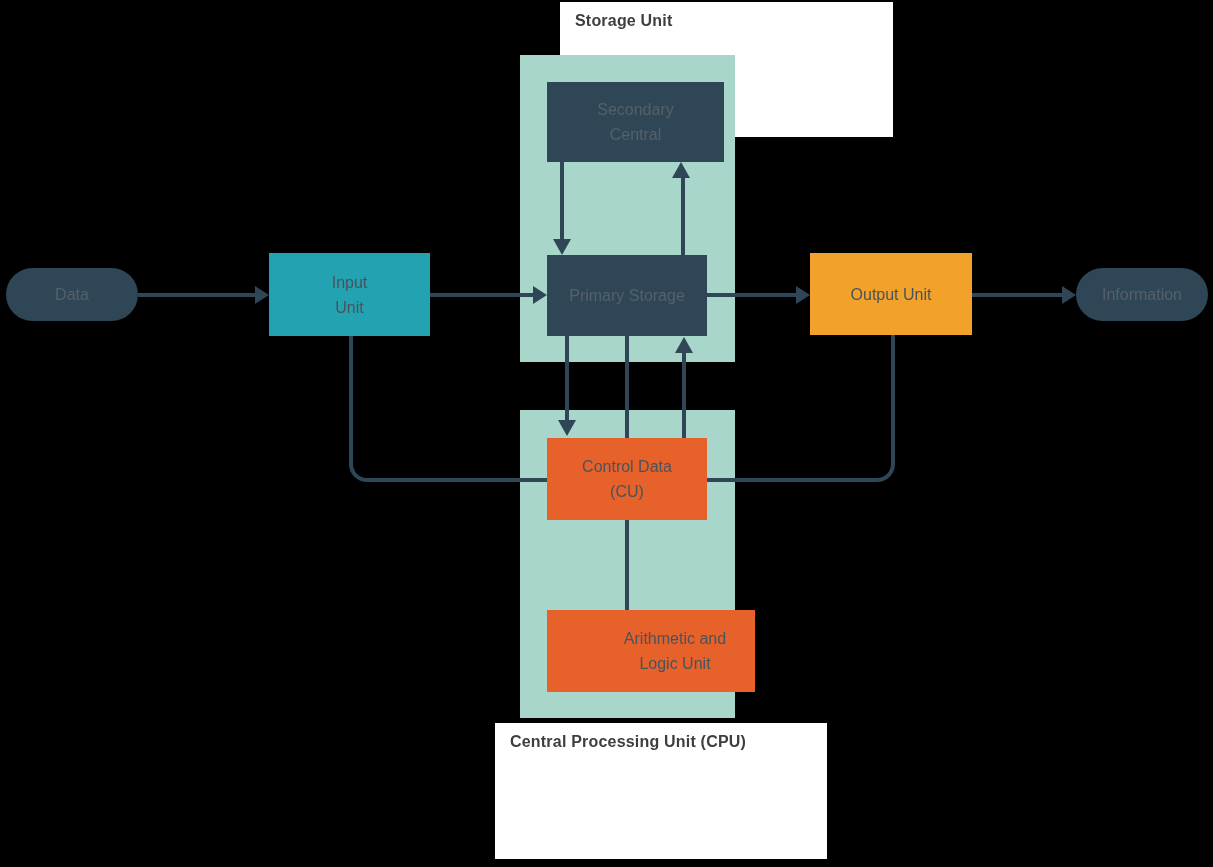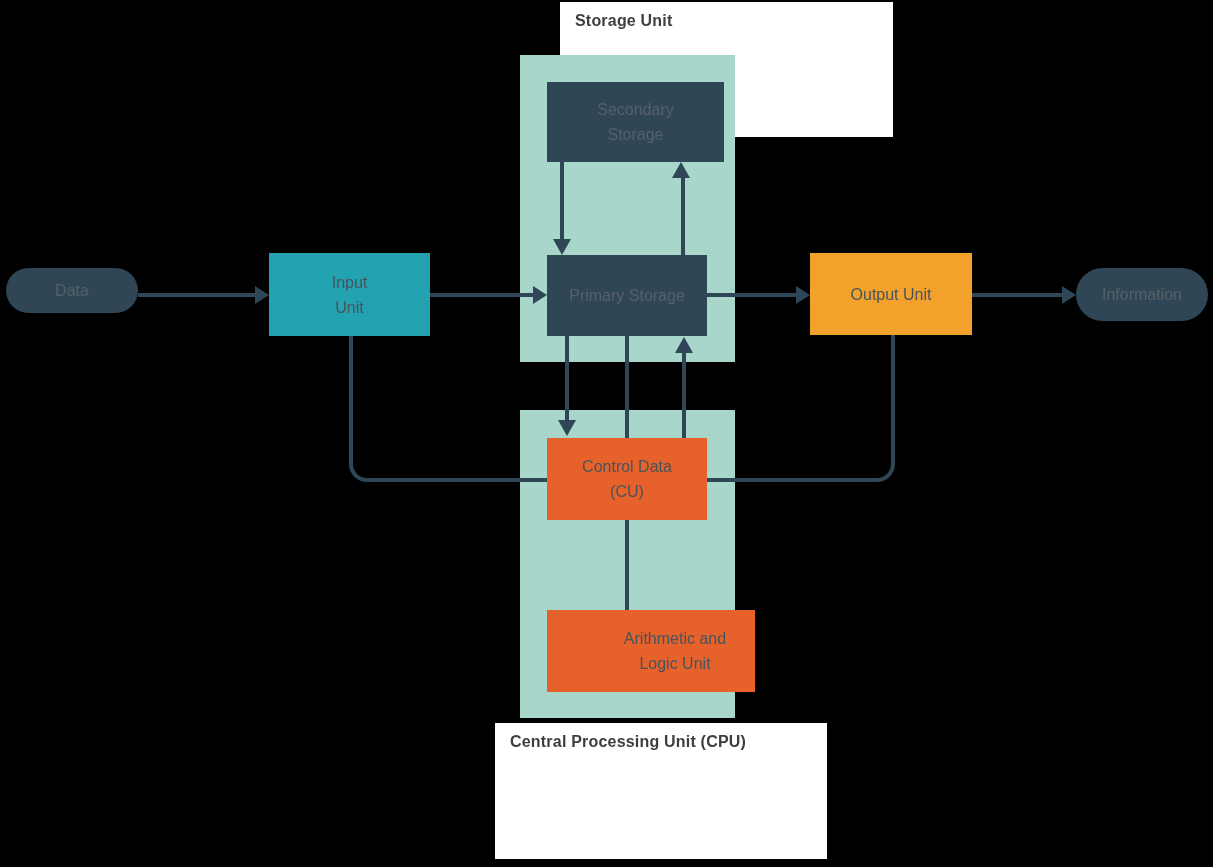--- a/index.html
+++ b/index.html
@@ -112,32 +112,32 @@
 
   <div class="vline" style="left:682px;top:352px;height:86px;"></div>
   <div class="ah ah-up" style="left:675px;top:337px;"></div>
 
   <div class="vline" style="left:625px;top:520px;height:90px;"></div>
 
   <div class="elbow elbow-left" style="left:349px;top:336px;width:196px;height:142px;"></div>
 
   <div class="elbow elbow-right" style="left:707px;top:335px;width:184px;height:143px;"></div>
 
-  <div class="node pill" style="left:6px;top:268px;width:132px;height:45px;">
+  <div class="node pill" style="left:6px;top:268px;width:132px;height:53px;">
     <span>Data</span>
   </div>
 
   <div class="node teal-box" style="left:269px;top:253px;width:161px;height:83px;">
     <span>Input</span>
     <span>Unit</span>
   </div>
 
   <div class="node dark-box" style="left:547px;top:82px;width:177px;height:80px;">
     <span>Secondary</span>
-    <span>Storage</span>
+    <span>Central</span>
   </div>
 
   <div class="node dark-box" style="left:547px;top:255px;width:160px;height:81px;">
     <span>Primary Storage</span>
   </div>
 
   <div class="node amber-box" style="left:810px;top:253px;width:162px;height:82px;">
     <span>Output Unit</span>
   </div>
 

